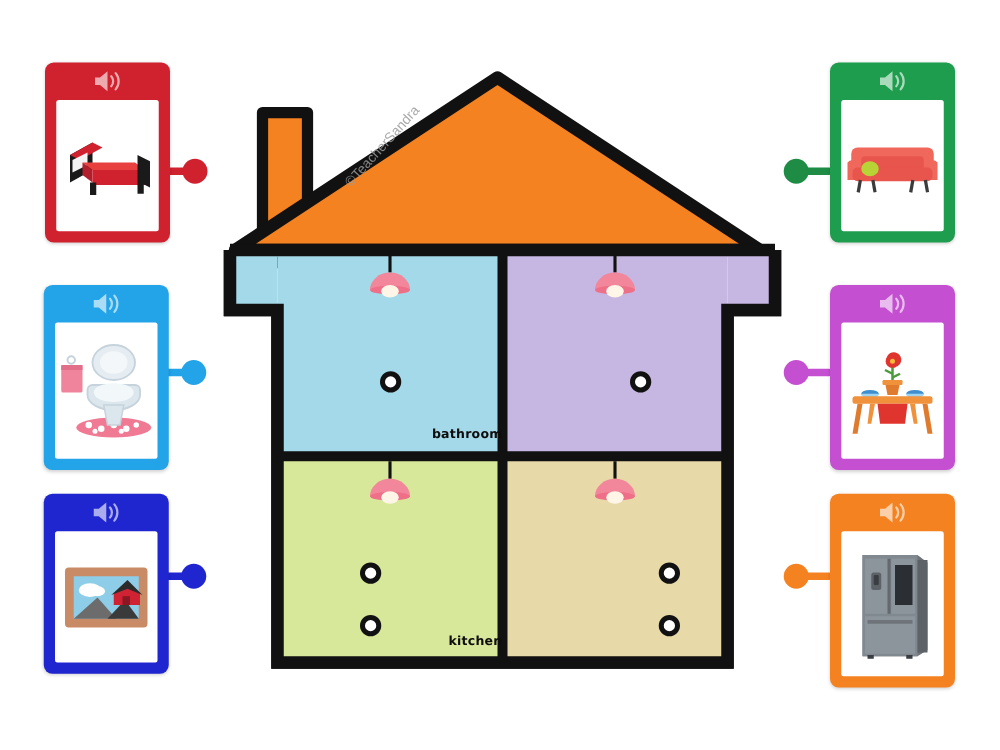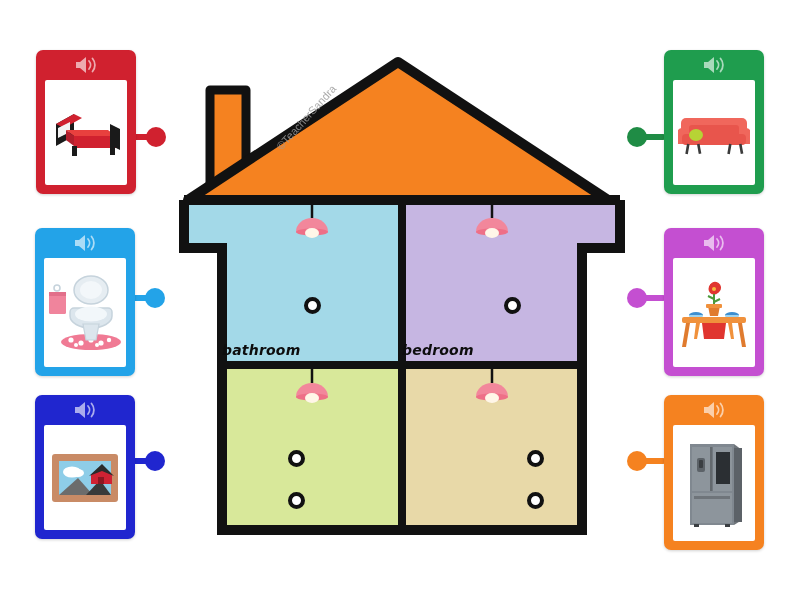--- a/index.html
+++ b/index.html
@@ -72,26 +72,25 @@
     top: 52px;
     width: 452px;
     height: 500px;
   }
   #house svg { display:block; }
 
   .room-label {
     position: absolute;
     font-family: "DejaVu Sans", "Liberation Sans", sans-serif;
     font-weight: bold;
-    font-size: 14px;
+    font-size: 10px;
     color: #0d0d0d;
     letter-spacing: 0.2px;
     white-space: nowrap;
-    text-align: left;
-    font-style: italic;
+    text-align: right;
   }
 
   .target {
     position: absolute;
     width: 17px;
     height: 17px;
     border-radius: 50%;
     background: #ffffff;
     border: 4px solid #111111;
     box-sizing: border-box;
@@ -340,16 +339,16 @@
     <div class="watermark" style="left:98px; top:92px;">©TeacherSandra</div>
 
     <div class="target" style="left:128px; top:245px;"></div>
     <div class="target" style="left:328px; top:245px;"></div>
     <div class="target" style="left:112px; top:398px;"></div>
     <div class="target" style="left:112px; top:440px;"></div>
     <div class="target" style="left:351px; top:398px;"></div>
     <div class="target" style="left:351px; top:440px;"></div>
 
     <div class="room-label" style="left:46px;  top:290px; width:180px;">bathroom</div>
-    <div class="room-label" style="left:226px; top:290px; width:180px;">bedroom</div>
+    <div class="room-label" style="left:46px;  top:456px; width:180px;">kitchen</div>
   </div>
 
 </div>
 
 </body></html>

